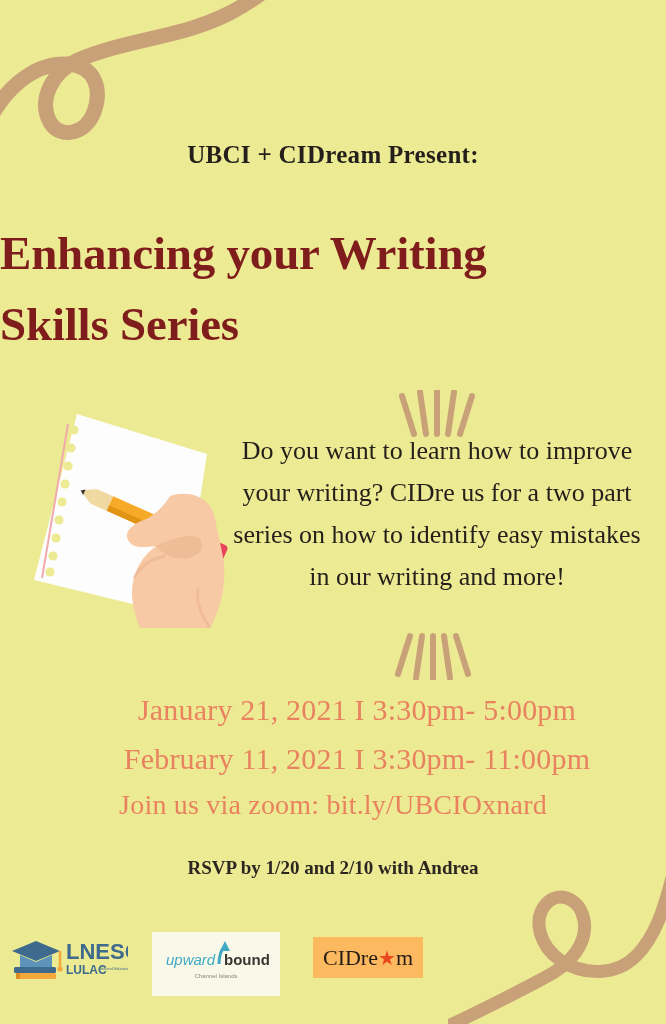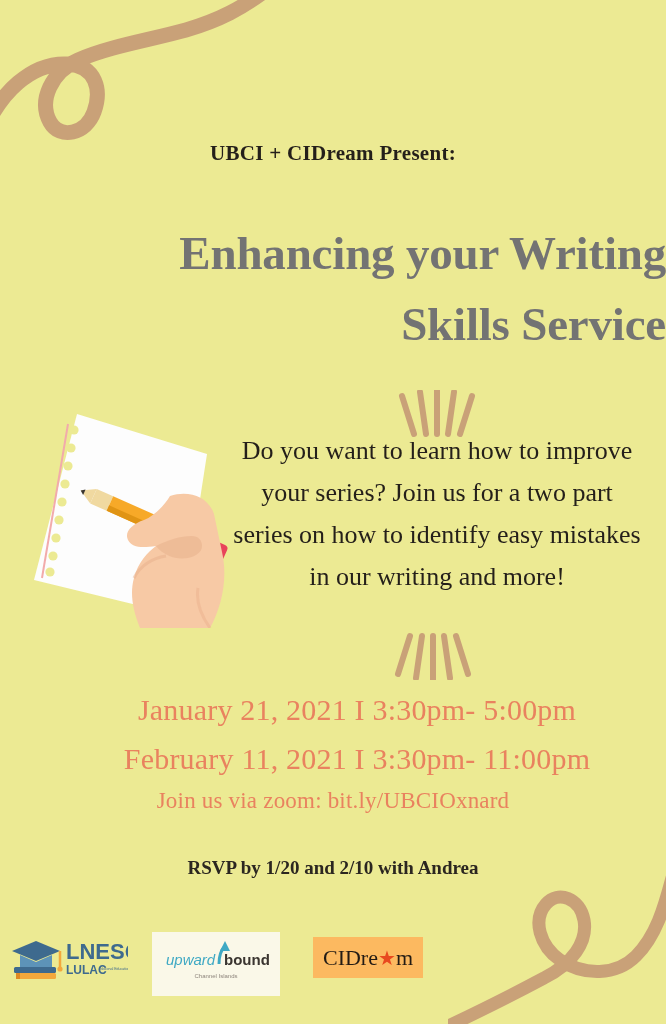--- a/index.html
+++ b/index.html
@@ -35,36 +35,36 @@
   .sparkle-top { left: 388px; top: 390px; }
   .sparkle-bottom { left: 384px; top: 628px; }
 
   
   .presenter {
     position: absolute;
     top: 141px;
     left: 0;
     width: 666px;
     text-align: center;
-    font-size: 21px;
+    font-size: 25px;
     font-weight: bold;
     color: #241f1a;
     letter-spacing: 0.3px;
   }
 
   .headline {
     position: absolute;
     top: 218px;
     left: 0;
     width: 666px;
-    text-align: right;
+    text-align: left;
     font-size: 47px;
     font-weight: bold;
     line-height: 1.5;
-    color: #737373;
+    color: #7f1d1d;
     letter-spacing: -0.2px;
   }
 
   .blurb {
     position: absolute;
     top: 430px;
     left: 232px;
     width: 410px;
     text-align: center;
     font-size: 26px;
@@ -80,21 +80,21 @@
     text-align: center;
     color: #e9825f;
   }
   .date-line {
     font-size: 30px;
     line-height: 1.62;
     letter-spacing: 0.2px;
     padding-left: 48px;
   }
   .zoom-line {
-    font-size: 23px;
+    font-size: 28px;
     line-height: 1.6;
     letter-spacing: 0.2px;
   }
 
   .rsvp {
     position: absolute;
     top: 857px;
     left: 0;
     width: 666px;
     text-align: center;
@@ -183,21 +183,21 @@
       <line x1="49" y1="52" x2="49" y2="8"></line>
       <line x1="66" y1="50" x2="60" y2="8"></line>
       <line x1="84" y1="46" x2="72" y2="8"></line>
     </g>
   </svg>
 
   <div class="presenter">UBCI + CIDream Present:</div>
 
   <div class="headline">
     <div>Enhancing your Writing</div>
-    <div>Skills Service</div>
+    <div>Skills Series</div>
   </div>
 
   <svg class="illustration" viewBox="0 0 226 226">
 
     <g>
       <polygon points="55,12 185,52 160,214 12,178" fill="#fdfdfd"></polygon>
       <line x1="46" y1="22" x2="20" y2="176" stroke="#f2abab" stroke-width="2"></line>
       <g fill="#ecea93">
         <circle cx="52" cy="28" r="4.6"></circle>
         <circle cx="49" cy="46" r="4.6"></circle>
@@ -229,21 +229,21 @@
                C120,146 110,146 106,138
                C102,130 110,122 122,118
                C132,114 142,104 148,94 Z" fill="#f7c9a5"></path>
       <path d="M134,144 C146,138 158,134 170,134 C176,134 180,138 180,144
                C180,150 174,154 166,156 C154,158 142,154 134,144 Z" fill="#e8b08c" opacity="0.55"></path>
       <path d="M112,176 C118,164 130,156 144,154" fill="none" stroke="#e8b08c" stroke-width="3" opacity="0.5"></path>
       <path d="M188,226 C178,212 174,198 176,186" fill="none" stroke="#e8b08c" stroke-width="3" opacity="0.45"></path>
     </g>
   </svg>
 
-  <div class="blurb">Do you want to learn how to improve your series? Join us for a two part series on how to identify easy mistakes in our writing and more!</div>
+  <div class="blurb">Do you want to learn how to improve your writing? CIDre us for a two part series on how to identify easy mistakes in our writing and more!</div>
 
   <div class="dates">
     <div class="date-line">January 21, 2021 I 3:30pm- 5:00pm</div>
     <div class="date-line">February 11, 2021 I 3:30pm- 11:00pm</div>
     <div class="zoom-line">Join us via zoom: bit.ly/UBCIOxnard</div>
   </div>
 
   <div class="rsvp">RSVP by 1/20 and 2/10 with Andrea</div>
 
   <div class="logo-row">

